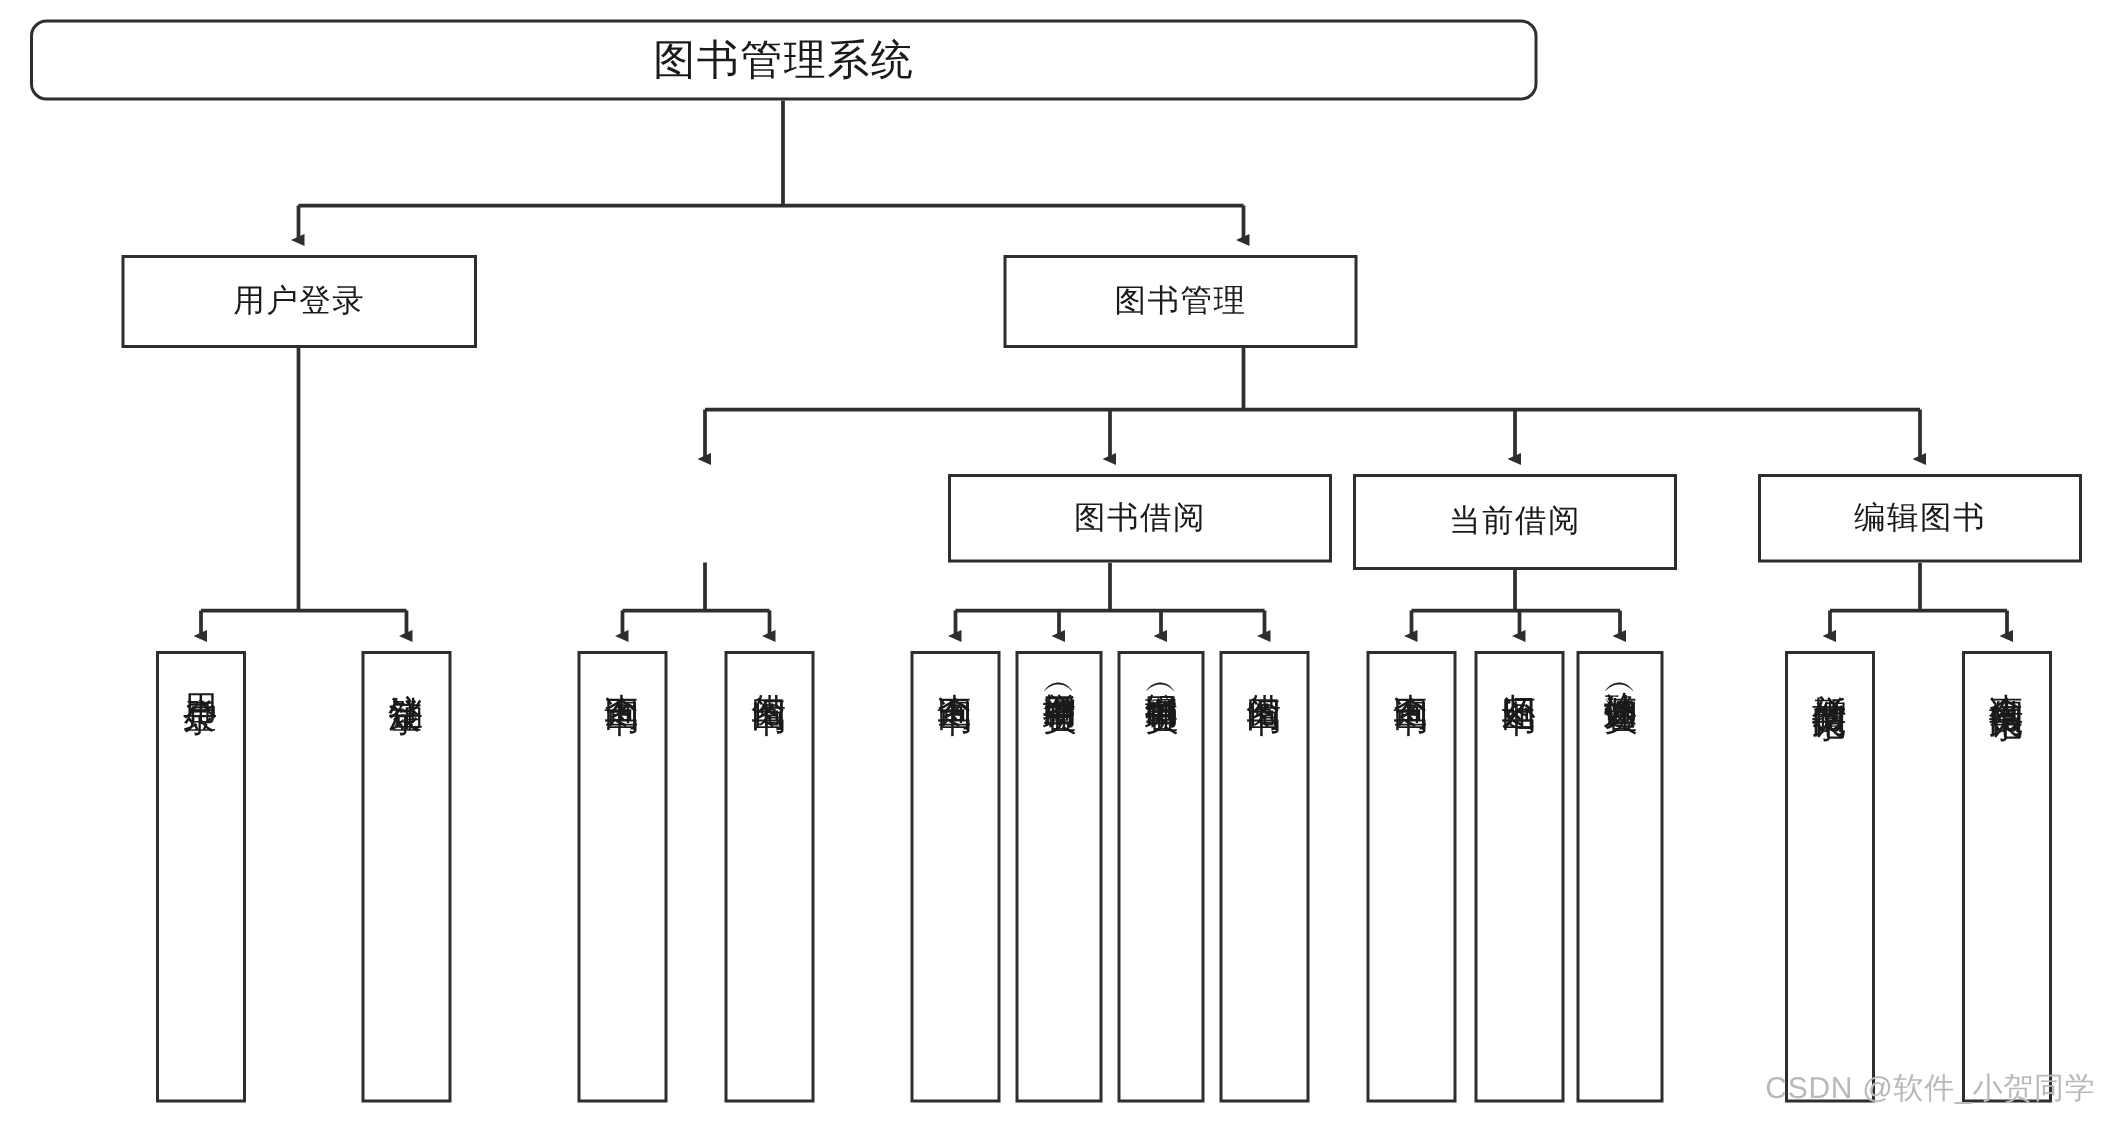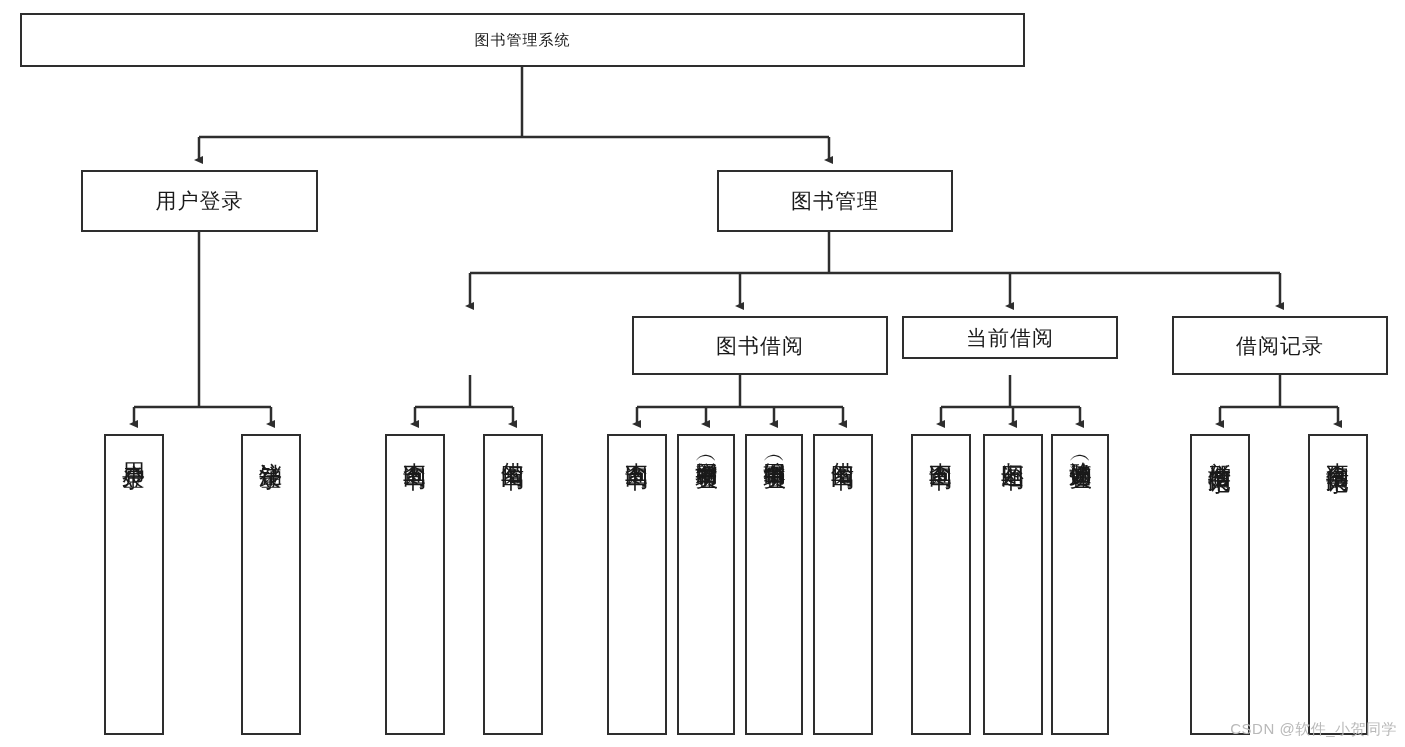--- a/index.html
+++ b/index.html
@@ -26,21 +26,22 @@
     align-items: center;
     justify-content: center;
     color: #1a1a1a;
   }
   .node.horiz {
     font-size: 21px;
     letter-spacing: 1px;
     line-height: 1.2;
   }
   .node.root {
-    font-size: 15px;
+    font-size: 28px;
+    border-radius: 11px;
   }
   .node.leaf {
     align-items: flex-start;
     justify-content: center;
     padding-top: 8px;
   }
   .vtext {
     writing-mode: vertical-rl;
     text-orientation: upright;
     font-size: 23px;
@@ -58,21 +59,21 @@
     left: 0;
     top: 0;
     width: 1405px;
     height: 747px;
     pointer-events: none;
   }
   .watermark {
     position: absolute;
     right: 8px;
     bottom: 8px;
-    font-size: 15px;
+    font-size: 20px;
     color: #b9b9b9;
     letter-spacing: 0.5px;
     white-space: nowrap;
   }
 </style>
 </head>
 <body>
 
 <div id="canvas">
 
@@ -126,32 +127,32 @@
     </g>
   </svg>
 
   <div class="node horiz root" style="left:20px; top:13px; width:1005px; height:54px;">
     <span>图书管理系统</span>
   </div>
 
   <div class="node horiz" style="left:81px; top:170px; width:237px; height:62px;">
     <span>用户登录</span>
   </div>
-  <div class="node horiz" style="left:717px; top:170px; width:236px; height:62px;">
+  <div class="node horiz" style="left:669px; top:170px; width:236px; height:62px;">
     <span>图书管理</span>
   </div>
 
   <div class="node horiz" style="left:632px; top:316px; width:256px; height:59px;">
     <span>图书借阅</span>
   </div>
-  <div class="node horiz" style="left:902px; top:316px; width:216px; height:43px;">
+  <div class="node horiz" style="left:902px; top:316px; width:216px; height:64px;">
     <span>当前借阅</span>
   </div>
   <div class="node horiz" style="left:1172px; top:316px; width:216px; height:59px;">
-    <span>借阅记录</span>
+    <span>编辑图书</span>
   </div>
 
   <div class="node leaf" style="left:104px; top:434px; width:60px; height:301px;">
     <span class="vtext">用户登录</span>
   </div>
   <div class="node leaf" style="left:241px; top:434px; width:60px; height:301px;">
     <span class="vtext">注销登录</span>
   </div>
 
   <div class="node leaf" style="left:385px; top:434px; width:60px; height:301px;">

